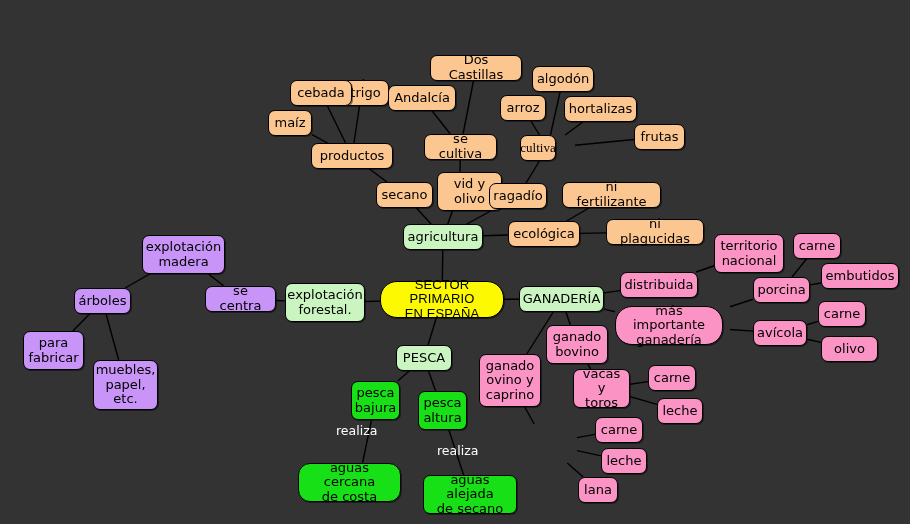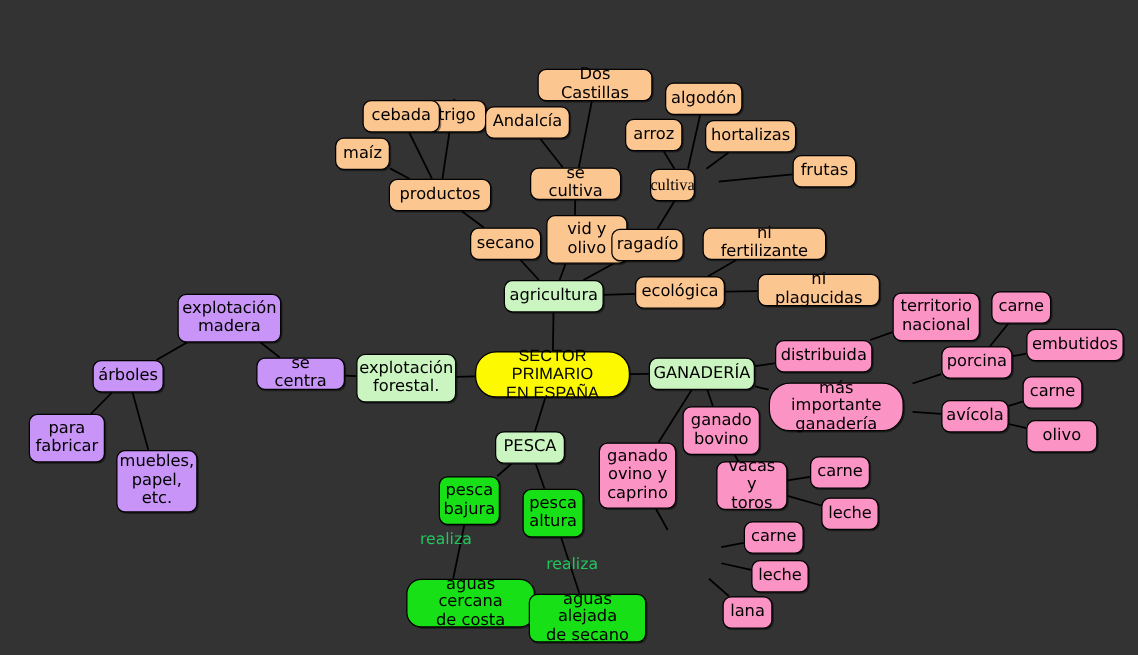--- a/index.html
+++ b/index.html
@@ -47,21 +47,21 @@
   .yellow { background: #FCF900; }
 
   .node.center {
     font-family: "Liberation Sans", sans-serif;
     font-size: 13.5px;
     letter-spacing: 0.1px;
     border-radius: 17px;
   }
   .edge-label {
     position: absolute;
-    color: #22c55e;
+    color: #ffffff;
     font-size: 12.5px;
     font-family: "DejaVu Sans", sans-serif;
     z-index: 3;
     white-space: nowrap;
   }
 </style>
 </head>
 <body>
 
 <div id="canvas">
@@ -170,20 +170,20 @@
     <div class="node purple" style="left: 93px; top: 360px; width: 65px; height: 50px; font-size: 13px;">muebles,
 papel,
 etc.</div>
     <div class="node green" style="left: 351px; top: 381px; width: 49px; height: 39px; font-size: 13px;">pesca
 bajura</div>
     <div class="node green" style="left: 418px; top: 391px; width: 49px; height: 39px; font-size: 13px;">pesca
 altura</div>
     <div class="node pink" style="left: 657px; top: 398px; width: 46px; height: 26px; font-size: 13px;">leche</div>
     <div class="node pink" style="left: 595px; top: 417px; width: 48px; height: 26px; font-size: 13px;">carne</div>
     <div class="node pink" style="left: 601px; top: 448px; width: 46px; height: 26px; font-size: 13px;">leche</div>
-    <div class="node green" style="left: 325px; top: 463px; width: 103px; height: 39px; font-size: 13px; border-radius: 12px;">aguas cercana
+    <div class="node green" style="left: 298px; top: 463px; width: 103px; height: 39px; font-size: 13px; border-radius: 12px;">aguas cercana
 de costa</div>
     <div class="node pink" style="left: 578px; top: 477px; width: 40px; height: 26px; font-size: 13px;">lana</div>
     <div class="node green" style="left: 423px; top: 475px; width: 94px; height: 39px; font-size: 13px;">aguas alejada
 de secano</div>
     <div class="edge-label" style="left: 336px; top: 423px;">realiza</div>
     <div class="edge-label" style="left: 437px; top: 443px;">realiza</div>
   </div>
 
 </body></html>

